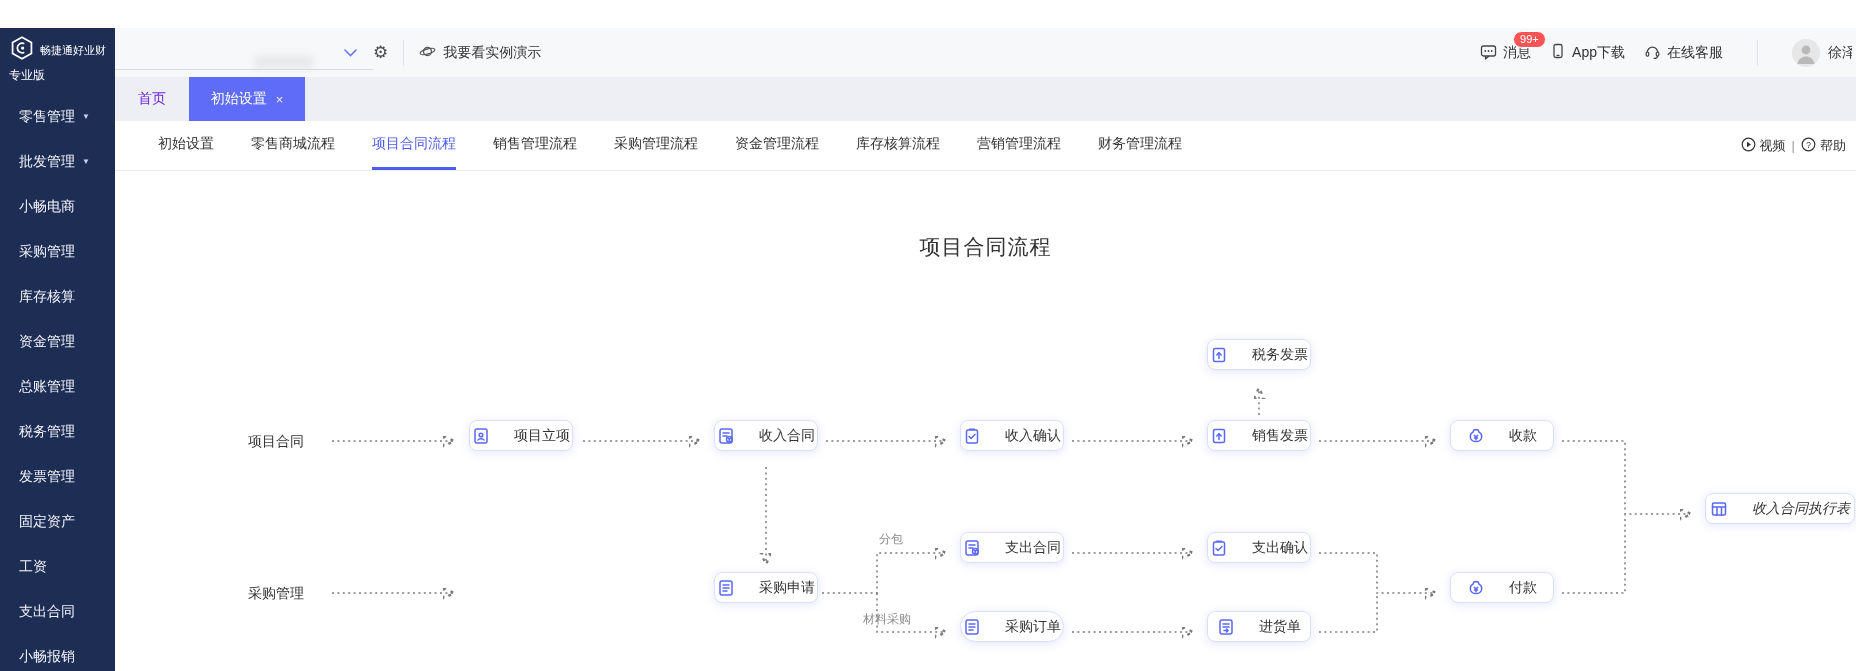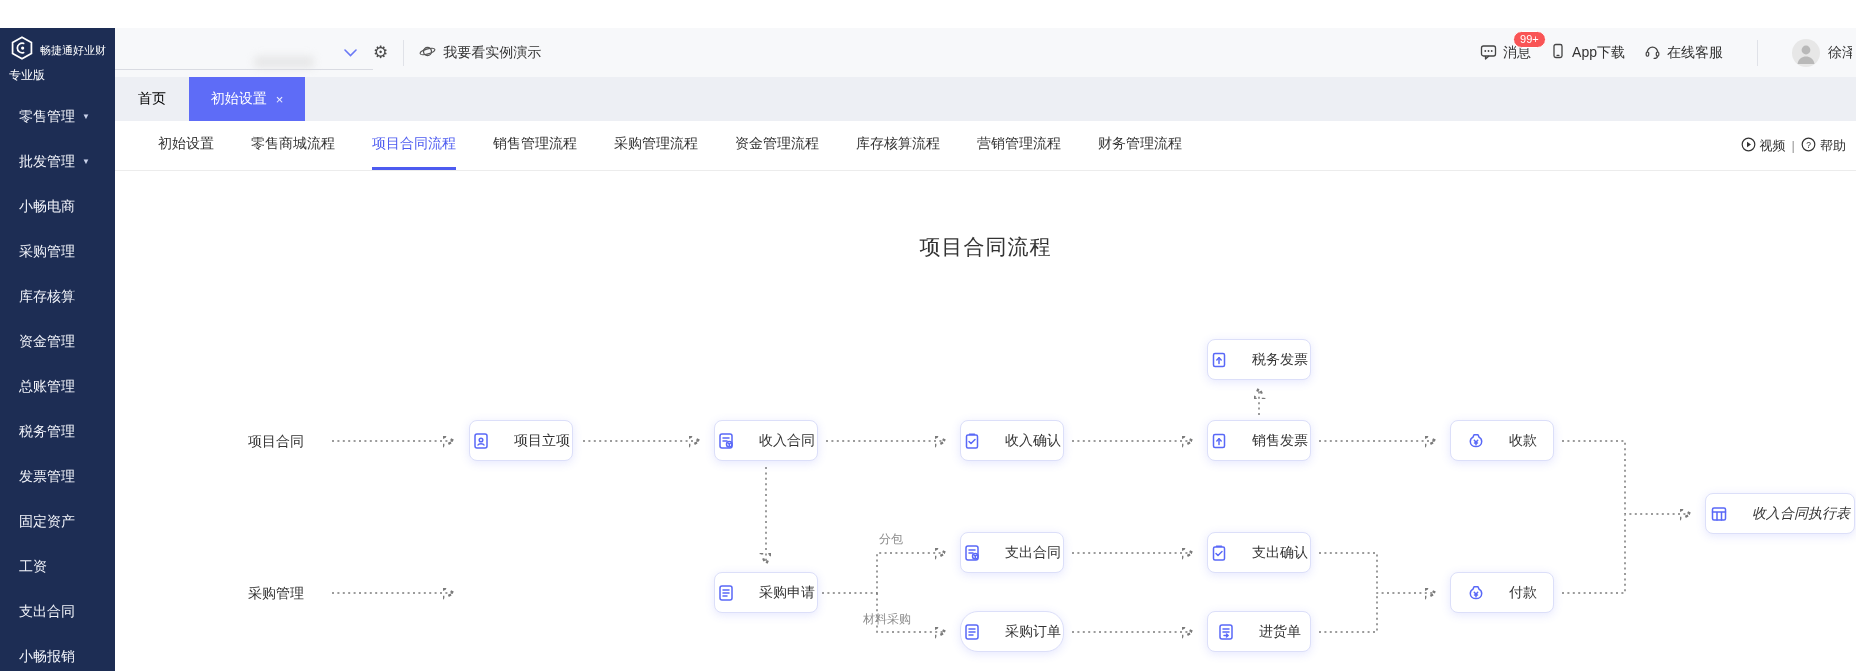--- a/index.html
+++ b/index.html
@@ -32,40 +32,40 @@
   .header-right{position:absolute;right:0;top:0;height:100%;display:flex;align-items:center;gap:19px;padding-right:4px;}
   .hitem{display:flex;align-items:center;gap:6px;font-size:14px;color:#333;cursor:pointer;}
   .msg{position:relative;}
   .badge{position:absolute;top:-12px;left:33px;background:#f95455;color:#fff;font-size:11px;line-height:13px;
     padding:1px 6px;border-radius:9px;border:1px solid #fff;white-space:nowrap;}
   .avatar{width:28px;height:28px;border-radius:50%;background:#e7e7e7;display:flex;align-items:center;justify-content:center;overflow:hidden;}
   .user-name{font-size:14px;color:#333;width:24px;overflow:hidden;white-space:nowrap;}
 
   
   .tabstrip{position:absolute;left:115px;top:77px;width:1741px;height:44px;background:#edeff4;display:flex;}
-  .tab{min-width:62px;display:flex;align-items:center;justify-content:center;font-size:14px;color:#000000;cursor:pointer;padding:0 6px;}
+  .tab{min-width:62px;display:flex;align-items:center;justify-content:center;font-size:14px;color:#6d28d9;cursor:pointer;padding:0 6px;}
   .tab.active{min-width:88px;background:#5e6cf7;color:#fff;gap:9px;padding:0 14px;}
   .tab .close{font-size:13px;opacity:.9;cursor:pointer;}
 
   
   .subnav{position:absolute;left:115px;top:121px;width:1741px;height:50px;background:#fff;border-bottom:1px solid #ececec;
     display:flex;align-items:stretch;padding:0 10px 0 43px;gap:37px;box-sizing:border-box;font-size:14px;color:#333;}
   .sn-tab{display:flex;align-items:center;border-bottom:3px solid transparent;box-sizing:border-box;cursor:pointer;white-space:nowrap;}
   .sn-tab.active{color:#4d5bf0;border-bottom-color:#4d5bf0;font-weight:500;}
   .sn-actions{margin-left:auto;display:flex;align-items:center;gap:4px;font-size:13px;color:#333;}
   .sn-actions .sep{color:#999;margin:0 2px;}
   .sn-act{display:flex;align-items:center;gap:4px;cursor:pointer;}
 
   
   .content{position:absolute;left:115px;top:171px;width:1741px;height:500px;background:#fff;}
   .flow-title{position:absolute;top:62px;left:0;width:100%;text-align:center;font-size:21px;color:#333;font-weight:500;letter-spacing:1px;}
   .lane-label{position:absolute;font-size:14px;color:#333;font-weight:500;}
   .edges{position:absolute;left:0;top:0;}
   .edges path{fill:none;stroke:#7b7b7b;stroke-width:1.5;stroke-dasharray:2 3.4;}
-  .node{position:absolute;width:104px;height:41px;background:#fff;border:1px solid #dcdff9;border-radius:8px;
+  .node{position:absolute;width:104px;height:31px;background:#fff;border:1px solid #dcdff9;border-radius:8px;
     box-shadow:0 2px 10px rgba(91,104,247,.16);display:flex;align-items:center;justify-content:center;gap:24px;
     font-size:14px;color:#333;box-sizing:border-box;cursor:pointer;white-space:nowrap;}
   .node.wide{width:150px;font-style:italic;}
   .nicon{display:flex;align-items:center;}
   .edge-label{position:absolute;font-size:12px;color:#8b8b8b;white-space:nowrap;}
   .ic{stroke:#5968f7;stroke-width:1.5;fill:none;stroke-linecap:round;stroke-linejoin:round;}
 </style>
 </head>
 <body>
 

